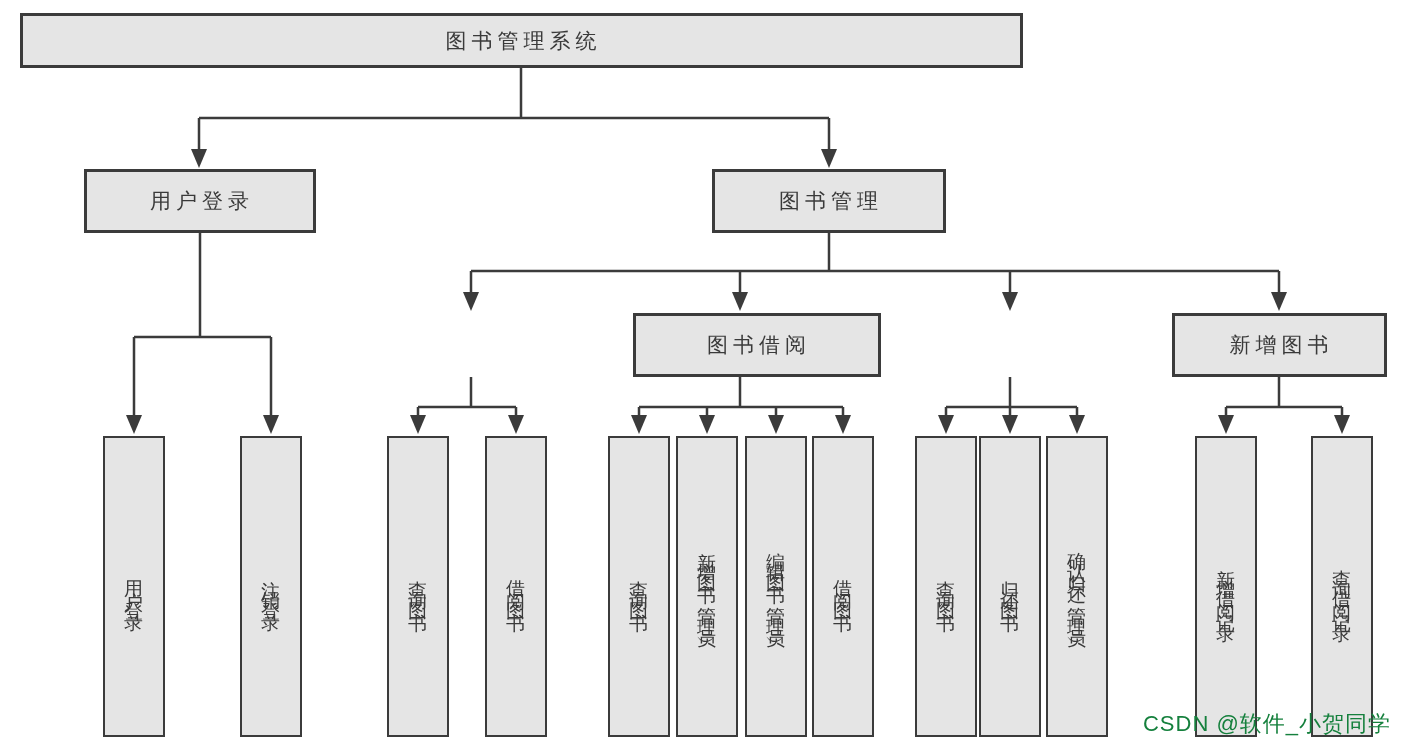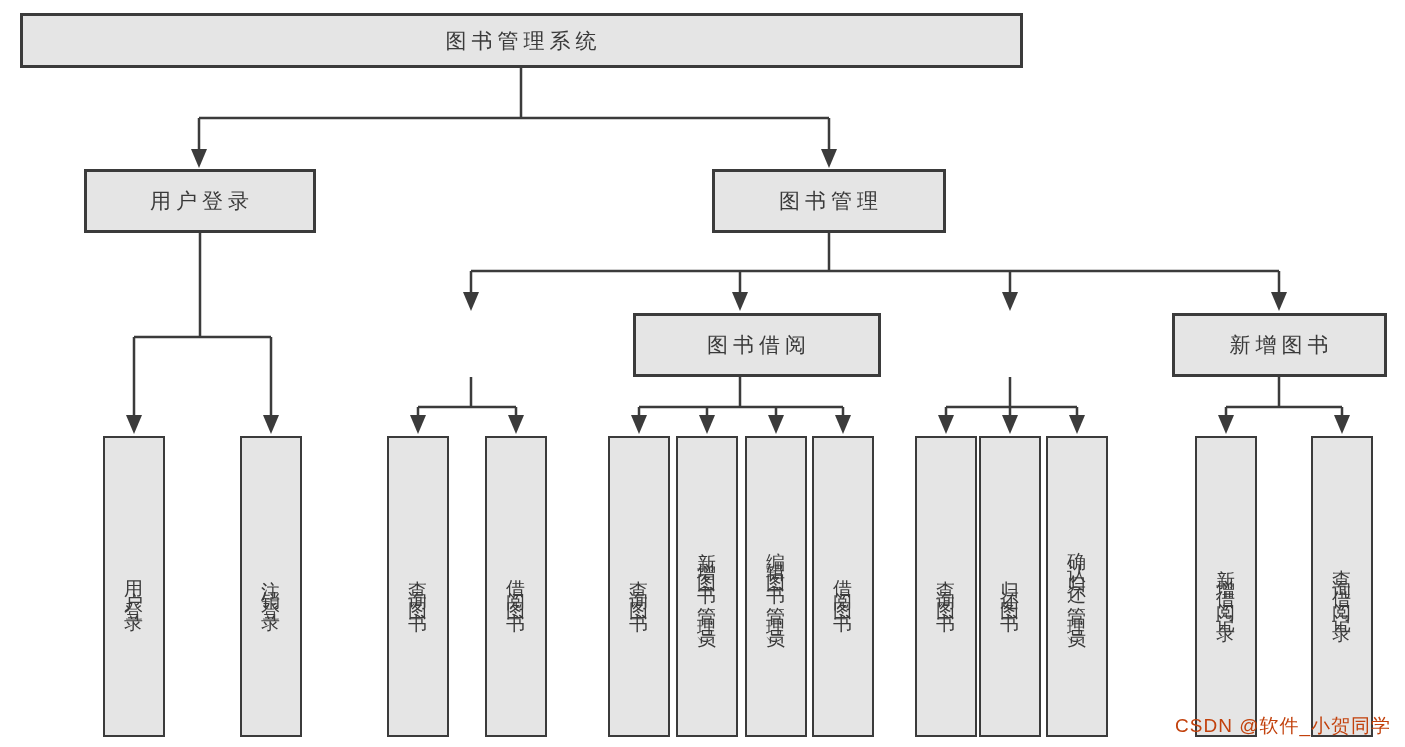--- a/index.html
+++ b/index.html
@@ -28,22 +28,22 @@
   .leaf .lbl {
     writing-mode: vertical-rl;
     text-orientation: mixed;
     letter-spacing: 11px;
     line-height: 1;
   }
   .watermark {
     position: absolute;
     right: 14px;
     bottom: 8px;
-    color: #c2410c;
-    font-size: 19px;
+    color: #15803d;
+    font-size: 22px;
     letter-spacing: 1px;
     white-space: nowrap;
   }
 </style>
 </head>
 <body>
 
 <div class="canvas">
 
   <svg class="svg-layer" width="1405" height="747" viewBox="0 0 1405 747">

